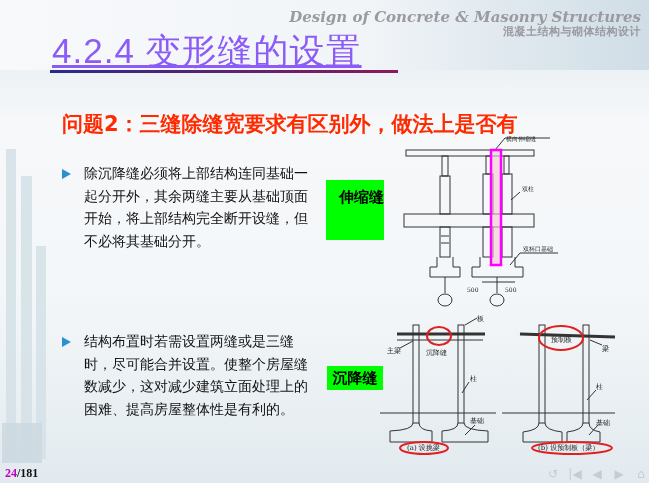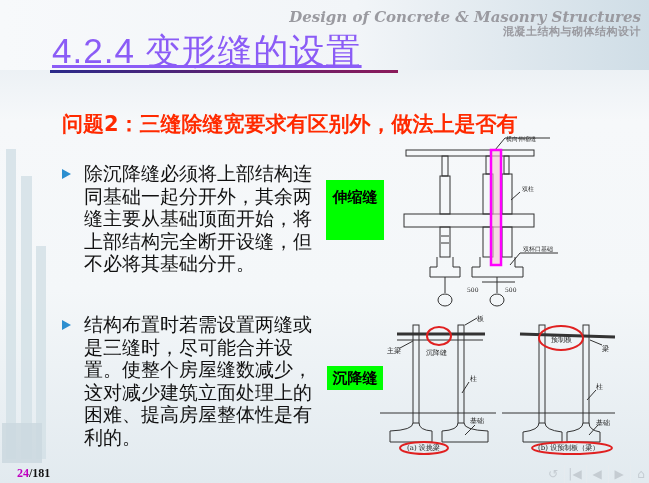--- a/index.html
+++ b/index.html
@@ -13,30 +13,30 @@
   .header-en{position:absolute;right:8px;top:8px;font-family:"DejaVu Serif","Liberation Serif",serif;
     font-style:italic;font-weight:bold;font-size:15px;color:#9a9aa0;margin-left:11px;}
   .header-cn{position:absolute;right:8px;top:24px;font-size:11px;font-weight:bold;color:#9a9aa0;letter-spacing:0.5px;}
   .title{position:absolute;left:52px;top:28px;font-size:35px;color:#8b5cf6;
     font-family:"Liberation Sans","DejaVu Sans",sans-serif;letter-spacing:1px;white-space:nowrap;text-decoration:underline;}
   .title-rule{position:absolute;left:50px;top:70px;width:348px;height:3px;
     background:linear-gradient(90deg,#2a2a8a,#8a1a5a);}
   .question{position:absolute;left:62px;top:80px;width:560px;font-size:21px;font-weight:bold;
     color:#ff2a00;line-height:30px;margin-top:29px;}
   .question .q2{display:block;padding-left:88px;}
-  .bullet{position:absolute;left:62px;width:250px;font-size:19px;color:#111;line-height:22.5px;display:flex;}
+  .bullet{position:absolute;left:62px;width:250px;font-size:14px;color:#111;line-height:22.5px;display:flex;}
   .bullet .arrow{width:12px;flex:0 0 12px;margin-right:10px;margin-top:7px;}
   .bullet .text{flex:1;}
   .arrow-shape{width:0;height:0;border-top:5px solid transparent;border-bottom:5px solid transparent;
     border-left:9px solid #2c8fd0;}
   .tag{position:absolute;background:#00ff00;color:#000;font-weight:bold;font-size:15px;text-align:center;}
   .diagram{position:absolute;}
   .footer-page{position:absolute;left:5px;top:466px;font-family:"Liberation Serif","DejaVu Serif",serif;
     font-size:12px;font-weight:bold;color:#111;}
-  .footer-page .cur{color:#c000c0;margin-left:12px;}
+  .footer-page .cur{color:#c000c0;}
   .nav{position:absolute;top:465px;height:18px;display:flex;gap:1px;}
   .nav-btn{width:20px;height:18px;display:flex;align-items:center;justify-content:center;color:#c5ccd2;font-size:12px;}
   .nav-btn + .nav-btn{border-left:1px solid #e6ebef;}
 </style>
 </head>
 <body>
 
 <div class="slide">
   <div class="topband"></div>
 
@@ -54,28 +54,28 @@
   <div class="question">
     <span>问题2：三缝除缝宽要求有区别外，做法上是否有</span>
   </div>
 
   <div class="bullet" style="top:162px;">
     <div class="arrow">
         <div class="arrow-shape"></div>
       </div>
     <div class="text">除沉降缝必须将上部结构连同基础一起分开外，其余两缝主要从基础顶面开始，将上部结构完全断开设缝，但不必将其基础分开。</div>
   </div>
-  <div class="bullet" style="top:313px;">
+  <div class="bullet" style="top:330px;">
     <div class="arrow">
         <div class="arrow-shape"></div>
       </div>
     <div class="text">结构布置时若需设置两缝或是三缝时，尽可能合并设置。使整个房屋缝数减少，这对减少建筑立面处理上的困难、提高房屋整体性是有利的。</div>
   </div>
 
-  <div class="tag" style="left:326px;top:180px;width:58px;height:60px;padding-top:4px;box-sizing:border-box;line-height:26px;">
+  <div class="tag" style="left:326px;top:180px;width:58px;height:60px;padding-top:4px;box-sizing:border-box;line-height:26px;text-align:right;">
     <div>伸缩缝</div>
   </div>
   <div class="tag" style="left:327px;top:366px;width:56px;height:24px;line-height:24px;">沉降缝</div>
 
   <svg class="diagram" style="left:400px;top:135px;" width="160" height="175" viewBox="0 0 160 175">
     <g fill="none" stroke="#333" stroke-width="1">
 
       <rect x="6" y="15" width="128" height="6"></rect>
 
       <rect x="4" y="79" width="130" height="13"></rect>

